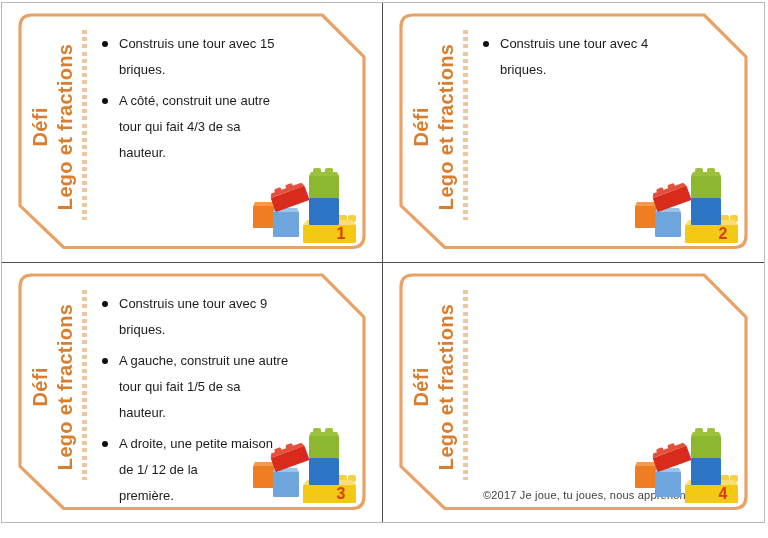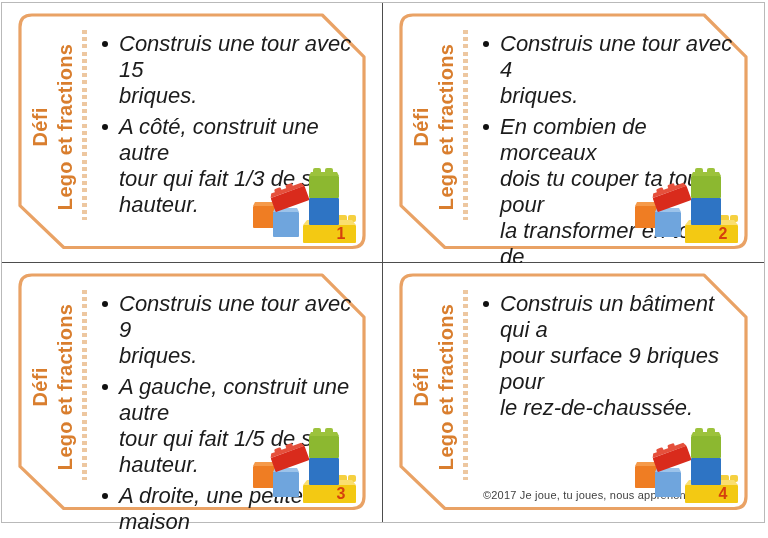--- a/index.html
+++ b/index.html
@@ -36,23 +36,22 @@
   }
 
   .content { position: absolute; left: 84px; top: 18px; right: 6px; }
   ul.bullets { list-style: none; }
   ul.bullets li { display: flex; gap: 11px; margin-bottom: 5px; }
   .dot {
     flex: 0 0 auto; width: 6px; height: 6px; margin-top: 10px;
     background: #111111; border-radius: 50%;
   }
   .li-text {
-    font-size: 22px; line-height: 26px; color: #1c1c1c;
+    font-size: 13px; line-height: 26px; color: #1c1c1c;
     white-space: pre-line;
-    font-style: italic;
   }
 
   .lego { position: absolute; right: 9px; bottom: 6px; width: 106px; height: 76px; }
   .brick-num {
     font-family: "Liberation Sans", sans-serif;
     font-size: 16px; font-weight: bold; fill: #d5400e; text-anchor: middle;
   }
 
   .copyright {
     position: absolute; left: 84px; bottom: 9px;
@@ -109,21 +108,21 @@
       <div class="content">
         <ul class="bullets">
           <li>
               <span class="dot"></span>
               <span class="li-text">Construis une tour avec 15
 briques.</span>
             </li>
           <li>
               <span class="dot"></span>
               <span class="li-text">A côté, construit une autre
-tour qui fait 1/3  de  sa
+tour qui fait 4/3  de  sa
 hauteur.</span>
             </li>
         </ul>
       </div>
       <div class="lego">
         <svg viewBox="0 0 106 76" width="100%" height="100%">
           <use href="#lego-bricks"></use>
           <text class="brick-num" x="90" y="71">1</text>
         </svg>
       </div>
@@ -141,27 +140,20 @@
           <div>Lego et fractions</div>
         </div>
       </div>
       <div class="dots"></div>
       <div class="content">
         <ul class="bullets">
           <li>
               <span class="dot"></span>
               <span class="li-text">Construis une tour avec 4
 briques.</span>
-            </li>
-          <li>
-              <span class="dot"></span>
-              <span class="li-text">En combien de morceaux
-dois tu couper ta tour pour
-la transformer en tours de
-chacune 4 briques ?</span>
             </li>
         </ul>
       </div>
       <div class="lego">
         <svg viewBox="0 0 106 76" width="100%" height="100%">
           <use href="#lego-bricks"></use>
           <text class="brick-num" x="90" y="71">2</text>
         </svg>
       </div>
     </div>
@@ -216,26 +208,20 @@
       </svg>
       <div class="v-title">
         <div class="v-title-inner">
           <div>Défi</div>
           <div>Lego et fractions</div>
         </div>
       </div>
       <div class="dots"></div>
       <div class="content">
         <ul class="bullets">
-          <li>
-              <span class="dot"></span>
-              <span class="li-text">Construis un bâtiment qui a
-pour surface 9 briques pour
-le rez-de-chaussée.</span>
-            </li>
         </ul>
       </div>
       <div class="copyright">©2017 Je joue, tu joues, nous apprenons.</div>
       <div class="lego">
         <svg viewBox="0 0 106 76" width="100%" height="100%">
           <use href="#lego-bricks"></use>
           <text class="brick-num" x="90" y="71">4</text>
         </svg>
       </div>
     </div>

